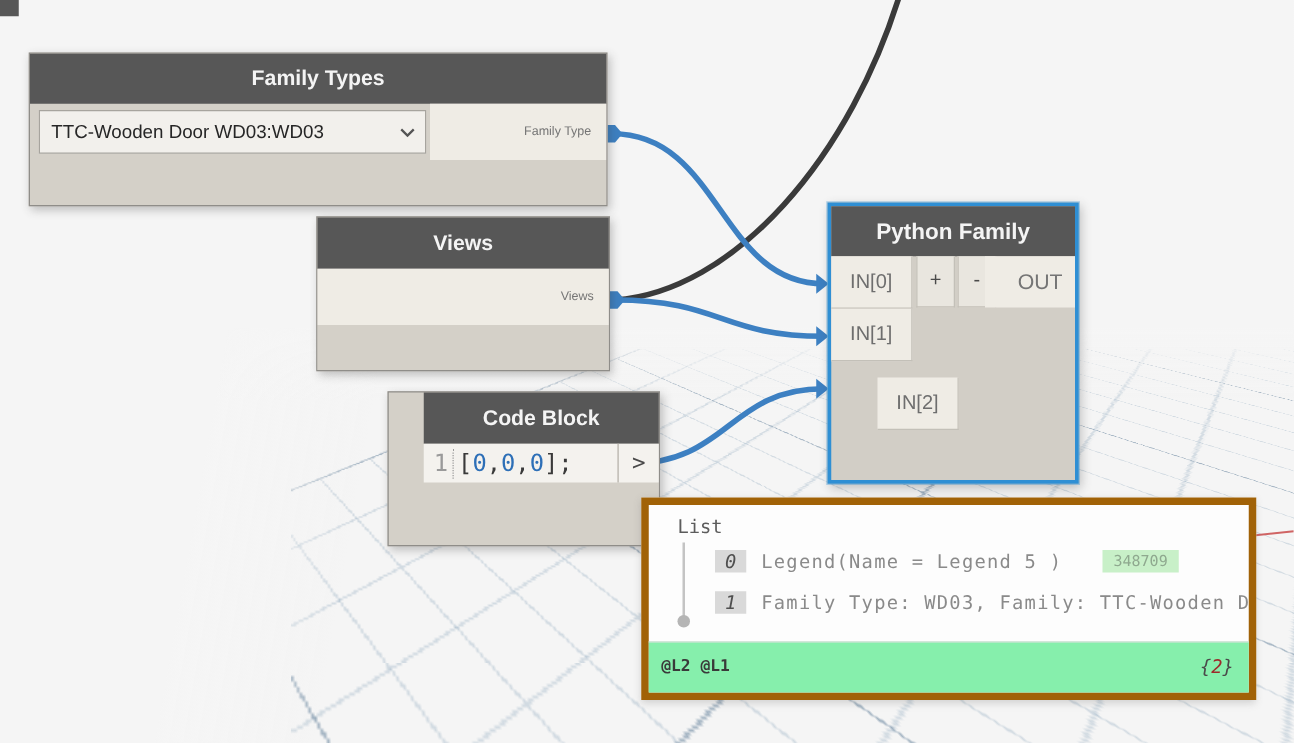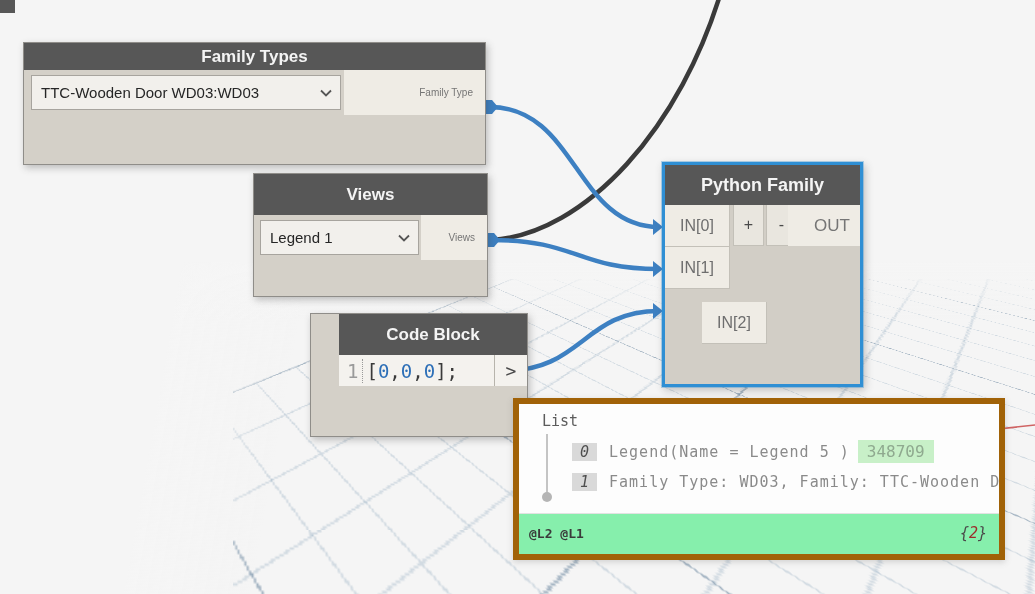--- a/index.html
+++ b/index.html
@@ -40,21 +40,21 @@
                align-items:center; justify-content:center;}
   .node-body{background:#d4d0c8;}
   .port-cell{background:#efece5; color:#757575; font-size:10px;
              display:flex; align-items:center;}
   .dropdown{background:#f2f0ec; border:1px solid #a7a49e; color:#262626;
             font-size:15px; display:flex; align-items:center;
             justify-content:space-between; padding:0 8px 0 9px;}
   .chev{width:12px; height:8px; flex:0 0 auto; margin-left:8px;}
   
   #node-family{left:23px; top:42px; width:461px; height:121px;}
-  #node-family .node-header{height:27px;}
+  #node-family .node-header{height:40px;}
   #node-family .row{display:flex; height:45px;}
   #node-family .dropdown{margin:5px 3px 5px 7px; width:306px;}
   #node-family .port-cell{width:135px; justify-content:flex-end; padding-right:12px;}
   
   #node-views{left:253px; top:173px; width:233px; height:122px;}
   #node-views .node-header{height:41px;}
   #node-views .row{display:flex; height:45px;}
   #node-views .dropdown{margin:5px 2px 5px 6px; width:140px;}
   #node-views .port-cell{flex:1; justify-content:flex-end; padding-right:12px;}
   
@@ -92,21 +92,21 @@
   #bubble .list-label{position:absolute; left:23px; top:8px; font-size:15px; color:#5c5c5c;}
   #bubble .tree-line{position:absolute; left:27px; top:30px; width:2px; height:60px; background:#c4c4c4;}
   #bubble .tree-dot{position:absolute; left:23px; top:88px; width:10px; height:10px;
                     border-radius:50%; background:#b5b5b5;}
   #bubble .rowi{position:absolute; left:53px; white-space:nowrap; display:flex; align-items:center;}
   #bubble .rowi.r0{top:36px;}
   #bubble .rowi.r1{top:69px;}
   #bubble .idx{background:#d9d9d9; color:#4f4f4f; font-style:italic; font-size:15px;
                padding:0 8px; margin-right:12px;}
   #bubble .itxt{color:#8a8a8a; font-size:15px; letter-spacing:1px;}
-  #bubble .idchip{background:#c8f0c8; color:#8fa98f; font-size:16px; padding:2px 9px; margin-left:8px;}
+  #bubble .idchip{background:#c8f0c8; color:#8fa98f; font-size:12px; padding:2px 9px; margin-left:32px;}
   #bubble .clip{position:absolute; inset:0 0 41px 0; overflow:hidden;}
   #bubble .footer{position:absolute; left:0; right:0; bottom:0; height:40px;
                   border-top:1px solid #e2e2e2; background:#86efac;}
   #bubble .lacing{position:absolute; left:10px; top:12px; font-size:13px; font-weight:bold; color:#3a3a3a;}
   #bubble .count{position:absolute; right:12px; top:10px; font-size:15px; font-style:italic; color:#4a4a4a;}
   #bubble .count .n{color:#9c2b2b;}
   
   #corner-node{position:absolute; left:0; top:0; width:15px; height:13px; background:#575757; z-index:10;}
 </style>
 </head>
@@ -147,26 +147,20 @@
         </svg>
       </div>
       <div class="port-cell">Family Type</div>
     </div>
     <div class="node-body" style="height:36px;"></div>
   </div>
 
   <div class="node" id="node-views">
     <div class="node-header">Views</div>
     <div class="row">
-      <div class="dropdown">
-        <span>Legend 1</span>
-        <svg class="chev" viewBox="0 0 12 8">
-          <polyline points="1,1.5 6,6.5 11,1.5" fill="none" stroke="#555" stroke-width="1.8"></polyline>
-        </svg>
-      </div>
       <div class="port-cell">Views</div>
     </div>
     <div class="node-body" style="height:36px;"></div>
   </div>
 
   <div class="node" id="node-code">
     <div class="node-header">Code Block</div>
     <div class="row">
       <div class="code-cell">
         <span class="line-no">1</span>

